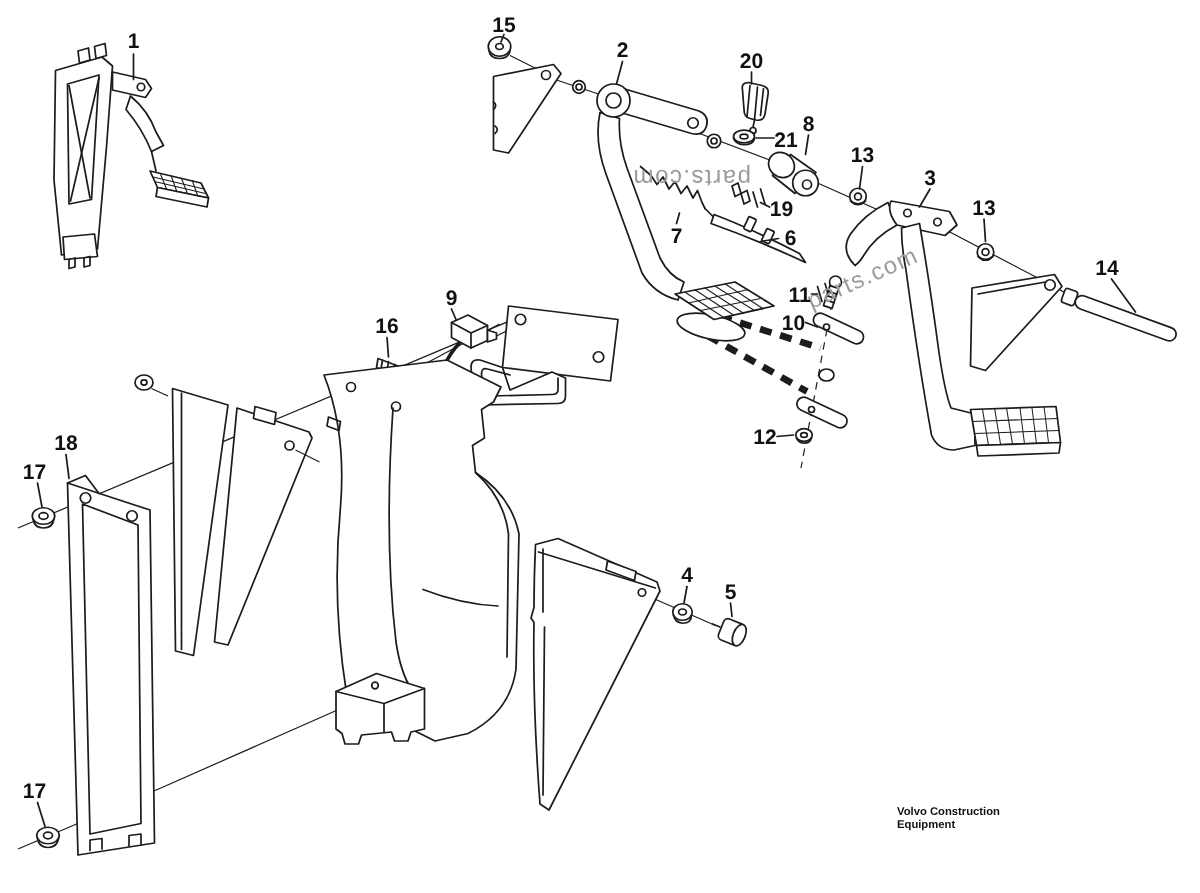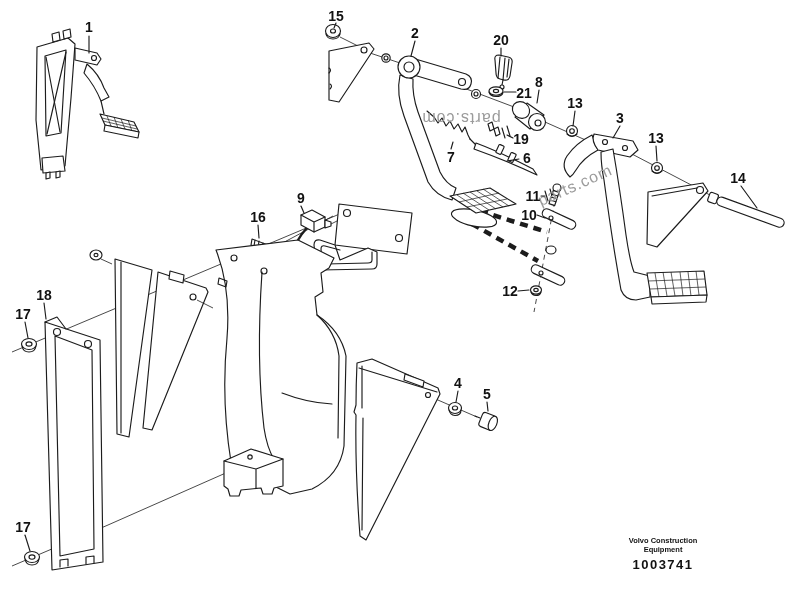--- a/index.html
+++ b/index.html
@@ -7,21 +7,21 @@
          font-family:"Liberation Sans",sans-serif;--ink:#1c1c1c;}
   .stage svg{position:absolute;left:0;top:0;}
   .ink{fill:none;stroke:var(--ink);stroke-width:1.15;stroke-linejoin:round;stroke-linecap:round;}
   .wht{fill:#ffffff;stroke:var(--ink);stroke-width:1.15;stroke-linejoin:round;stroke-linecap:round;}
   .thin{fill:none;stroke:var(--ink);stroke-width:0.8;}
   .grid{fill:none;stroke:var(--ink);stroke-width:0.7;}
   .bolddash{fill:none;stroke:var(--ink);stroke-width:4.5;stroke-dasharray:8 6;}
   .thindash{fill:none;stroke:var(--ink);stroke-width:0.8;stroke-dasharray:5 4;}
   .cable{fill:none;stroke:var(--ink);stroke-width:2.4;stroke-linecap:round;}
   .callout-label{font-weight:bold;fill:#111;}
-  .brand{position:absolute;left:598px;top:536px;width:130px;text-align:center;color:#111;}
+  .brand{position:absolute;left:598px;top:536px;width:130px;color:#111;}
   .brand .small{font-size:7.5px;font-weight:bold;line-height:1.2;}
   .brand .num{font-size:13px;font-weight:bold;letter-spacing:1.5px;margin-top:3px;}
 </style>
 </head>
 <body>
 
 <div class="stage" style="--ink: #1c1c1c;">
 <svg width="800" height="595" viewBox="0 0 800 595">
 
   <rect x="0" y="0" width="800" height="595" fill="#ffffff"></rect>
@@ -368,15 +368,14 @@
         <line x1="458" y1="391" x2="456" y2="402" class="ink" stroke-width="1"></line>
         <text x="458" y="388" text-anchor="middle" font-size="14" class="callout-label">4</text>
         <line x1="487" y1="402" x2="488" y2="411" class="ink" stroke-width="1"></line>
         <text x="487" y="399" text-anchor="middle" font-size="14" class="callout-label">5</text>
       </g>
 </svg>
 
 <div class="brand">
   <div class="small">Volvo Construction</div>
   <div class="small">Equipment</div>
-  <div class="num">1003741</div>
 </div>
 </div>
 
 </body></html>

